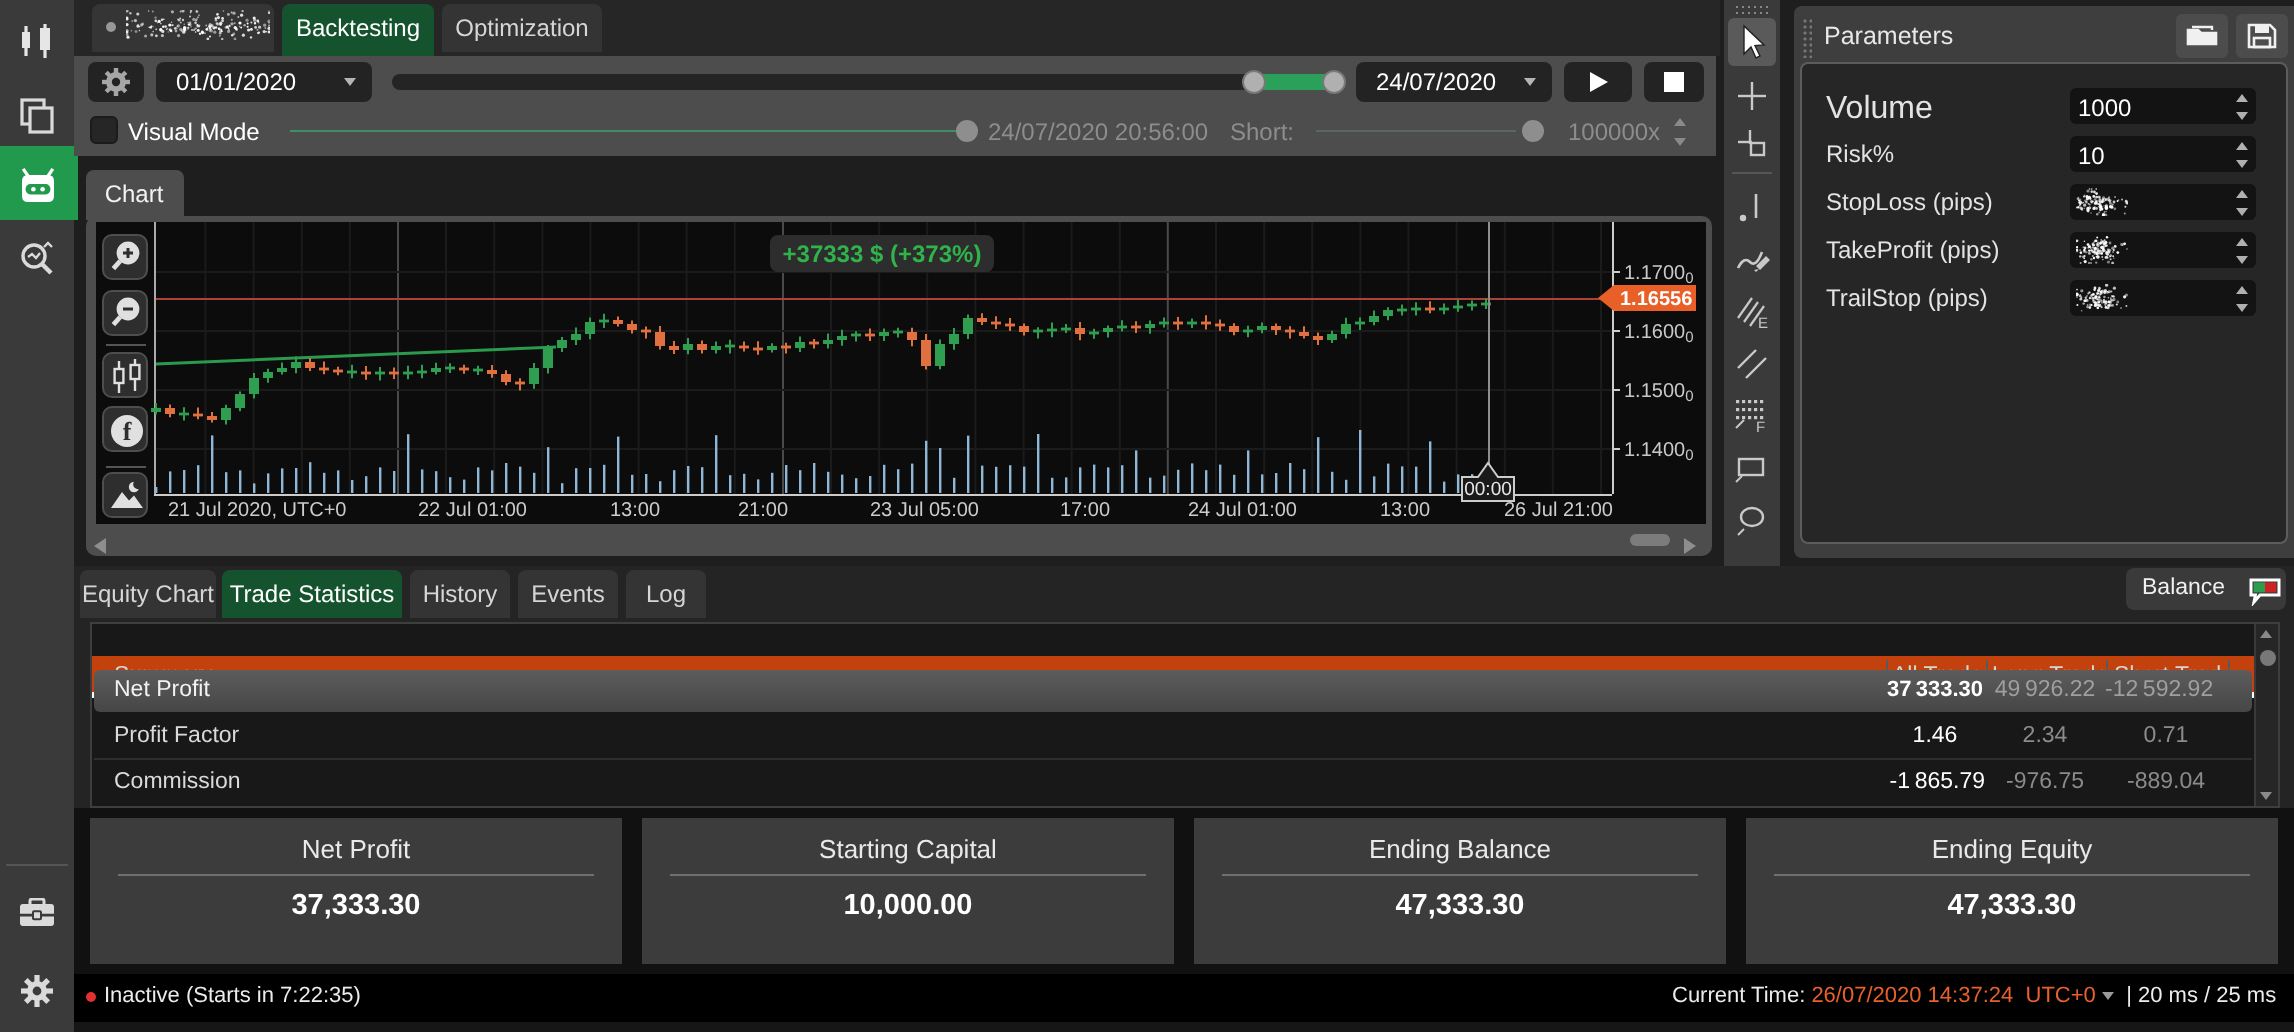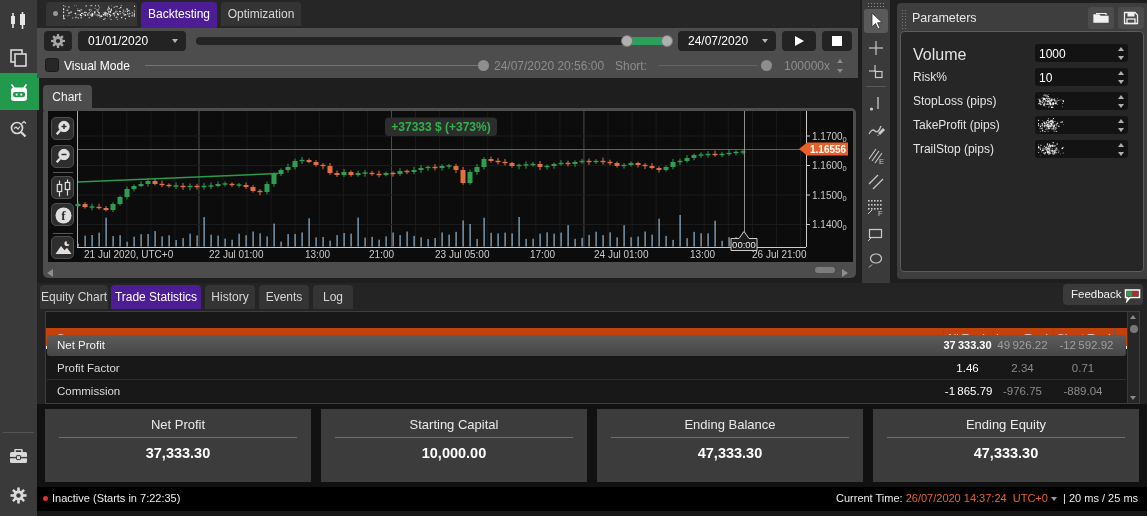--- a/index.html
+++ b/index.html
@@ -1,19 +1,19 @@
 <!DOCTYPE html>
 <html><head><meta charset="utf-8"><style>
 *{margin:0;padding:0;box-sizing:border-box}
 html,body{width:1147px;height:516px;overflow:hidden;background:#1e1e1e;
  font-family:"Liberation Sans",sans-serif;position:relative}
 .abs{position:absolute}
 .tab{position:absolute;border-radius:4px 4px 0 0;font-size:12px;color:#d6d6d6;
  text-align:center;background:#343434;line-height:24px;height:24px}
-.tab.active{background:#4c1d95;color:#fff}
+.tab.active{background:#14532d;color:#fff}
 .btn-dark{position:absolute;background:#232323;border-radius:4px;height:20px}
 svg{display:block}
 .tu{position:absolute;width:0;height:0;border-left:3.5px solid transparent;border-right:3.5px solid transparent;border-bottom:4.5px solid #b0b0b0}
 .td{position:absolute;width:0;height:0;border-left:3.5px solid transparent;border-right:3.5px solid transparent;border-top:4.5px solid #b0b0b0}
 </style></head><body>
 
 <div class="abs" style="left:0;top:0;width:37px;height:516px;background:#3a3a3a">
   <div class="abs" style="left:0;top:73px;width:38.5px;height:37px;background:#229a4d"></div>
   <div class="abs" style="left:3px;top:432px;width:31px;height:1px;background:#555"></div>
 
@@ -1225,21 +1225,21 @@
       </div>
   </div>
 </div>
 
 <div class="abs" style="left:37px;top:283px;width:1110px;height:228px;background:#242424">
   <div class="tab" style="left:3px;top:2px;width:68px">Equity Chart</div>
   <div class="tab active" style="left:74px;top:2px;width:90px">Trade Statistics</div>
   <div class="tab" style="left:168px;top:2px;width:50px">History</div>
   <div class="tab" style="left:222px;top:2px;width:50px">Events</div>
   <div class="tab" style="left:276px;top:2px;width:40px">Log</div>
-  <div class="abs" style="left:1026px;top:1px;width:80px;height:21px;background:#3a3a3a;border-radius:4px;color:#f0f0f0;line-height:21px;padding-left:8px;font-size:11.5px">Feedback</div>
+  <div class="abs" style="left:1026px;top:1px;width:80px;height:21px;background:#3a3a3a;border-radius:4px;color:#f0f0f0;line-height:21px;padding-left:8px;font-size:11.5px">Balance</div>
   <svg class="abs" style="left:1087px;top:5px" width="18" height="15">
 <path d="M1.5 2 L15.5 2 L15.5 9.5 L6 9.5 L3 13 L3.7 9.5 L1.5 9.5 Z" fill="none" stroke="#fff" stroke-width="1.5"></path>
 <rect x="2.8" y="3.2" width="5.7" height="5" fill="#2a9d4e"></rect>
       <rect x="8.5" y="3.2" width="5.7" height="5" fill="#cc2222"></rect>
     </svg>
 
 <div class="abs" style="left:8px;top:28px;width:1095px;height:93px;background:#181818;border:1px solid #3e3e3e">
   <div class="abs" style="left:0;top:16px;width:1081px;height:21px;background:#c2410c;border-bottom:3px solid #ffffff">
     <div class="abs" style="left:11px;top:4px;color:#d5d5d5;font-size:11.5px">Summary</div>
     <div class="abs" style="left:896.5px;top:2px;width:1px;height:17px;background:#5a5a5a"></div>
@@ -1247,21 +1247,21 @@
     <div class="abs" style="left:1006.5px;top:2px;width:1px;height:17px;background:#5a5a5a"></div>
     <div class="abs" style="left:1067.5px;top:2px;width:1px;height:17px;background:#5a5a5a"></div>
     <div class="abs" style="left:900px;top:4px;width:46px;overflow:hidden;white-space:nowrap;color:#d5d5d5;font-size:11.5px">All Trades</div>
     <div class="abs" style="left:950px;top:4px;width:56px;overflow:hidden;white-space:nowrap;color:#d5d5d5;font-size:11.5px">Long Trades</div>
     <div class="abs" style="left:1011px;top:4px;width:56px;overflow:hidden;white-space:nowrap;color:#d5d5d5;font-size:11.5px">Short Trades</div>
   </div>
   <div class="abs" style="left:1px;top:23px;width:1079px;height:21px;background:linear-gradient(#5c5c5c,#464646);border-radius:3px">
     <div class="abs" style="left:10px;top:4px;color:#f2f2f2;font-size:11.5px">Net Profit</div>
     <div class="abs" style="left:895.5px;top:4px;width:50px;text-align:center;white-space:nowrap;color:#fff;font-size:11px;font-weight:bold">37 333.30</div>
     <div class="abs" style="left:945.5px;top:4px;width:60px;text-align:center;white-space:nowrap;color:#9f9f9f;font-size:11.5px">49 926.22</div>
-    <div class="abs" style="left:1005.5px;top:4px;width:61px;text-align:right;white-space:nowrap;color:#9f9f9f;font-size:11.5px">-12 592.92</div>
+    <div class="abs" style="left:1005.5px;top:4px;width:61px;text-align:left;white-space:nowrap;color:#9f9f9f;font-size:11.5px">-12 592.92</div>
   </div>
   <div class="abs" style="left:1px;top:46px;width:1079px;height:22px;border-bottom:1px solid #2e2e2e">
     <div class="abs" style="left:10px;top:4px;color:#d9d9d9;font-size:11.5px">Profit Factor</div>
     <div class="abs" style="left:895.5px;top:4px;width:50px;text-align:center;white-space:nowrap;color:#fff;font-size:11.5px">1.46</div>
     <div class="abs" style="left:945.5px;top:4px;width:60px;text-align:center;white-space:nowrap;color:#8b8b8b;font-size:11.5px">2.34</div>
     <div class="abs" style="left:1005.5px;top:4px;width:61px;text-align:center;white-space:nowrap;color:#8b8b8b;font-size:11.5px">0.71</div>
   </div>
   <div class="abs" style="left:1px;top:69px;width:1053px;height:22px">
     <div class="abs" style="left:10px;top:4px;color:#d9d9d9;font-size:11.5px">Commission</div>
     <div class="abs" style="left:895.5px;top:4px;width:50px;text-align:right;white-space:nowrap;color:#fff;font-size:11.5px">-1 865.79</div>

